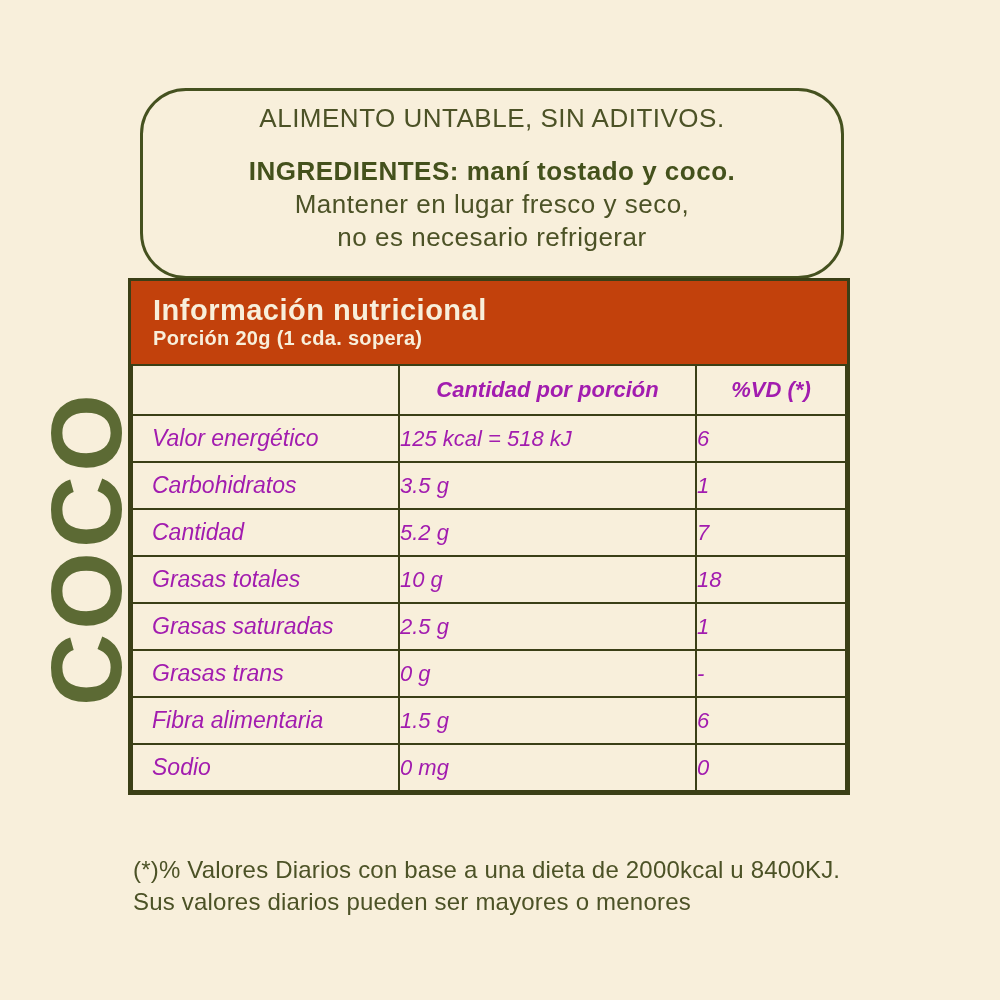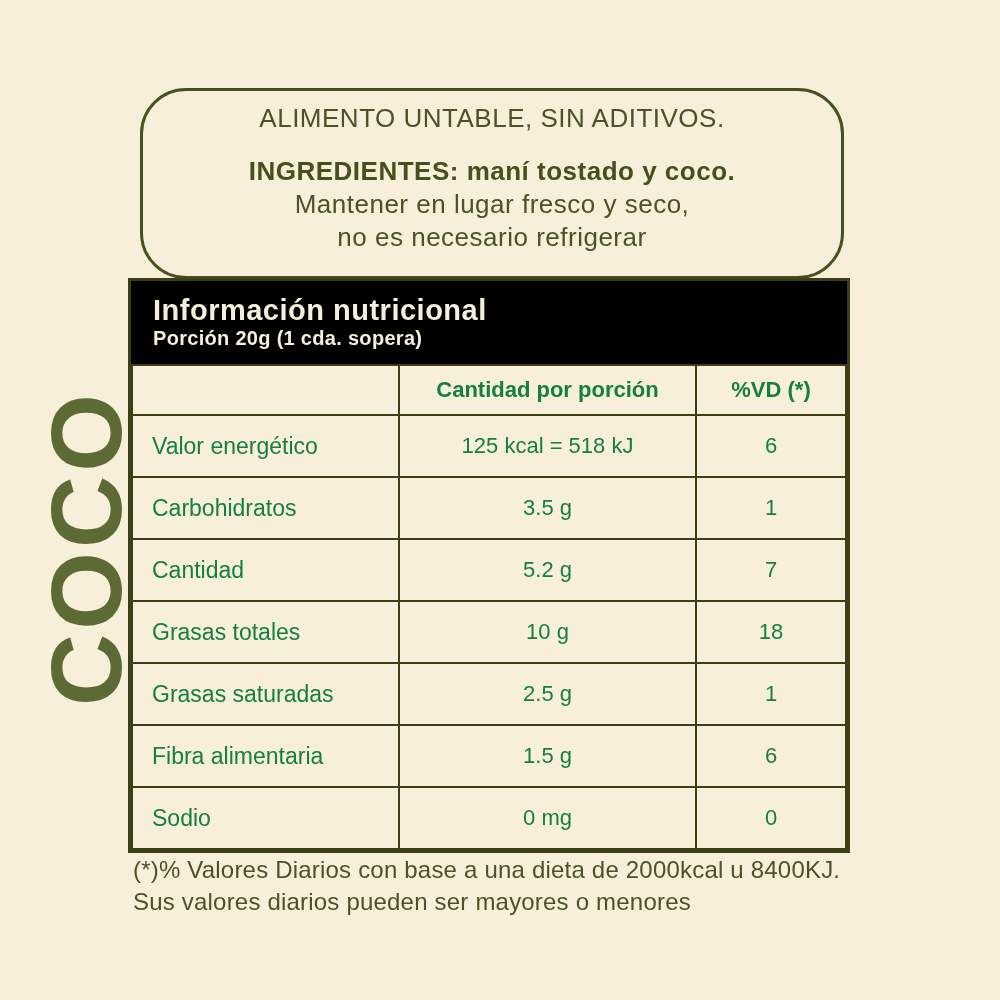--- a/index.html
+++ b/index.html
@@ -45,21 +45,21 @@
   }
 
   
   .nutri {
     position: absolute;
     left: 128px; top: 278px;
     width: 722px;
     border: 3px solid #3b3f16;
   }
   .nutri-head {
-    background: #000000;
+    background: #c2410c;
     color: #f8efdb;
     padding: 13px 10px 14px 22px;
   }
   .nutri-head .title {
     font-size: 29px;
     font-weight: 700;
     letter-spacing: 0.5px;
   }
   .nutri-head .subtitle {
     font-size: 20px;
@@ -69,39 +69,39 @@
   }
   table.nutri-table {
     width: 100%;
     border-collapse: collapse;
     table-layout: fixed;
   }
   .nutri-table col.c1 { width: 267px; }
   .nutri-table col.c2 { width: 297px; }
   .nutri-table th, .nutri-table td {
     border: 2.5px solid #3b3f16;
-    color: #15803d;
+    color: #a21caf;
+    font-style: italic;
   }
   .nutri-table th {
     height: 50px;
     font-size: 22px;
     font-weight: 700;
     text-align: center;
   }
   .nutri-table td {
-    height: 62px;
+    height: 47px;
     font-size: 23px;
   }
   .nutri-table td.label-cell {
     text-align: left;
     padding-left: 19px;
   }
   .nutri-table td.amount-cell,
   .nutri-table td.vd-cell {
-    text-align: center;
     font-size: 22px;
   }
 
   
   .footnote {
     position: absolute;
     left: 133px; top: 854px;
     width: 730px;
     font-size: 24px;
     line-height: 31.5px;
@@ -159,20 +159,25 @@
         <td class="label-cell">Grasas totales</td>
         <td class="amount-cell">10 g</td>
         <td class="vd-cell">18</td>
       </tr>
       <tr>
         <td class="label-cell">Grasas saturadas</td>
         <td class="amount-cell">2.5 g</td>
         <td class="vd-cell">1</td>
       </tr>
       <tr>
+        <td class="label-cell">Grasas trans</td>
+        <td class="amount-cell">0 g</td>
+        <td class="vd-cell">-</td>
+      </tr>
+      <tr>
         <td class="label-cell">Fibra alimentaria</td>
         <td class="amount-cell">1.5 g</td>
         <td class="vd-cell">6</td>
       </tr>
       <tr>
         <td class="label-cell">Sodio</td>
         <td class="amount-cell">0 mg</td>
         <td class="vd-cell">0</td>
       </tr>
     </tbody>

